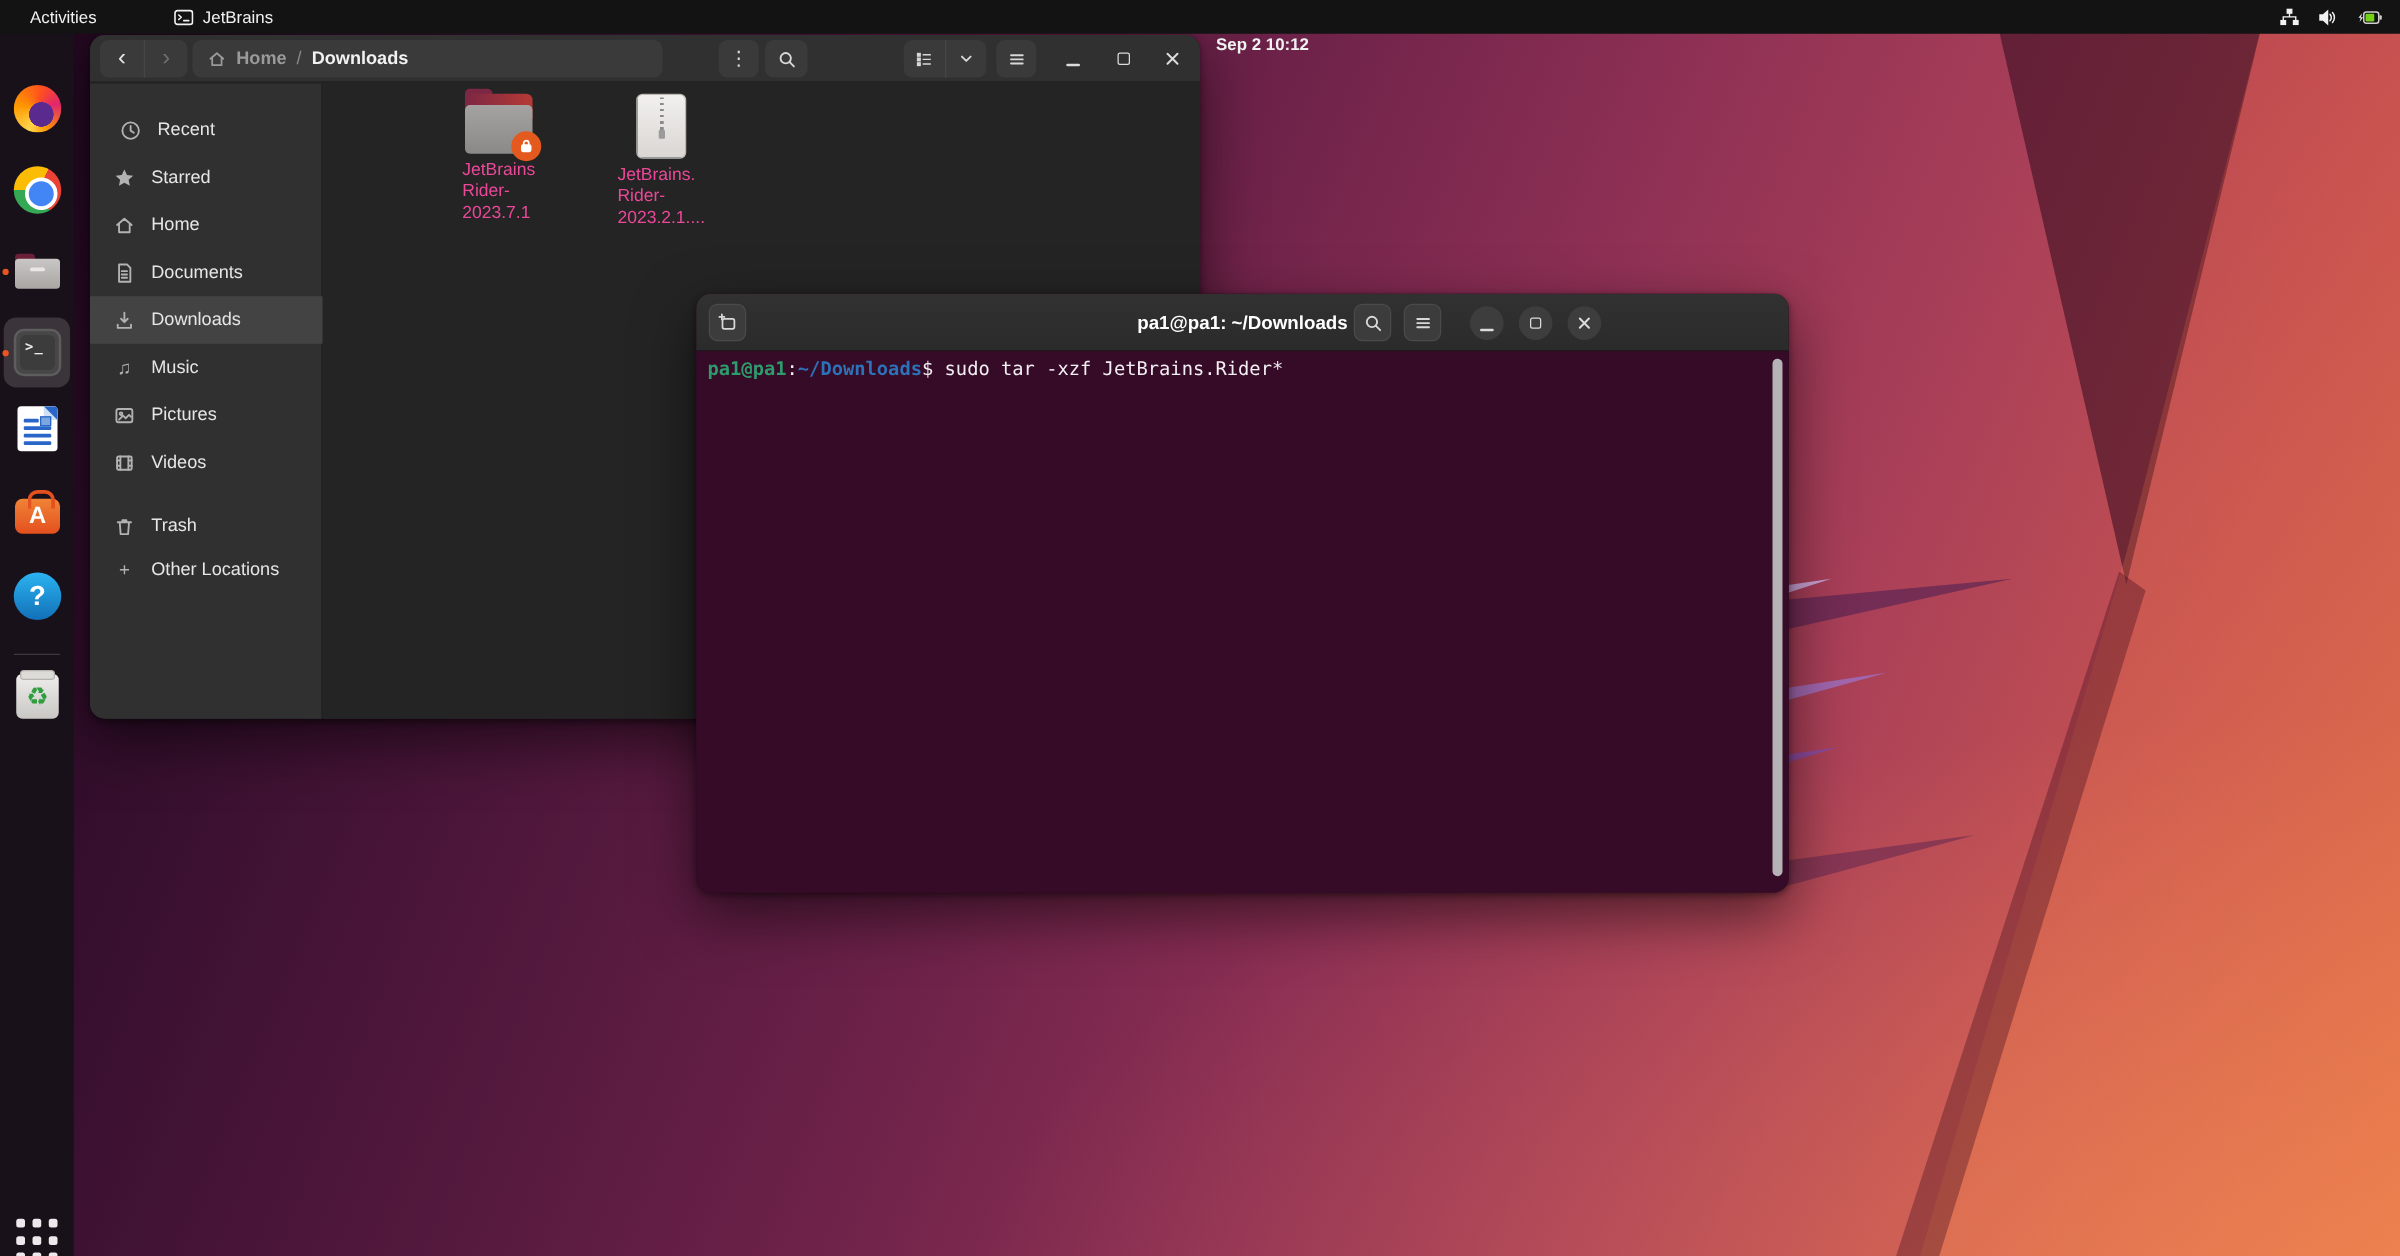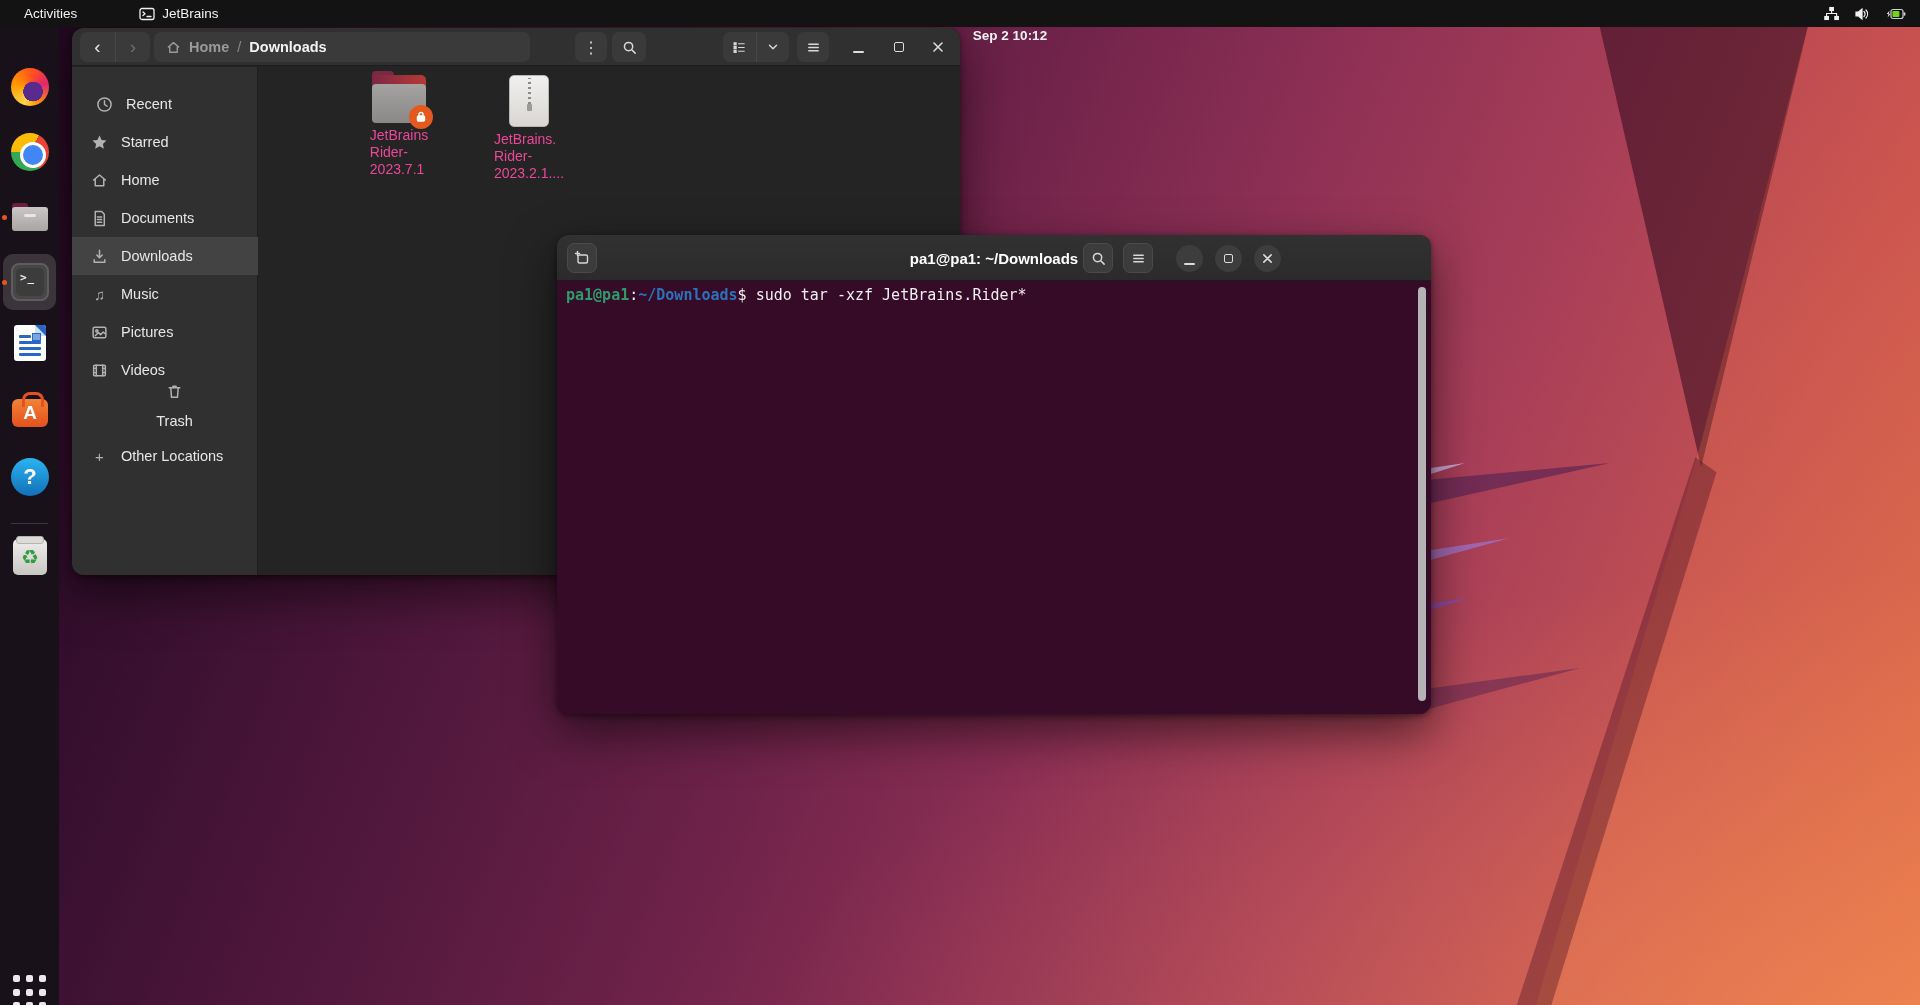--- a/index.html
+++ b/index.html
@@ -286,21 +286,21 @@
           </svg>
         <span>Pictures</span>
       </div>
       <div class="side-row" style="top:284px;">
         <svg class="sicon" viewBox="0 0 16 16">
             <rect x="2.5" y="3" width="11" height="10" rx="1"></rect>
             <path d="M5 3v10M11 3v10M2.5 6h2.5M2.5 10h2.5M11 6h2.5M11 10h2.5"></path>
           </svg>
         <span>Videos</span>
       </div>
-      <div class="side-row" style="top:316px;flex-direction:column;">
+      <div class="side-row" style="top:335px;">
         <svg class="sicon" viewBox="0 0 16 16">
             <path d="M3 4.5h10M6.5 4.5V3h3v1.5M4.5 4.5l.7 9h5.6l.7-9"></path>
           </svg>
         <span>Trash</span>
       </div>
       <div class="side-row" style="top:370px;">
         <span class="sglyph">+</span>
         <span>Other Locations</span>
       </div>
     </div>

